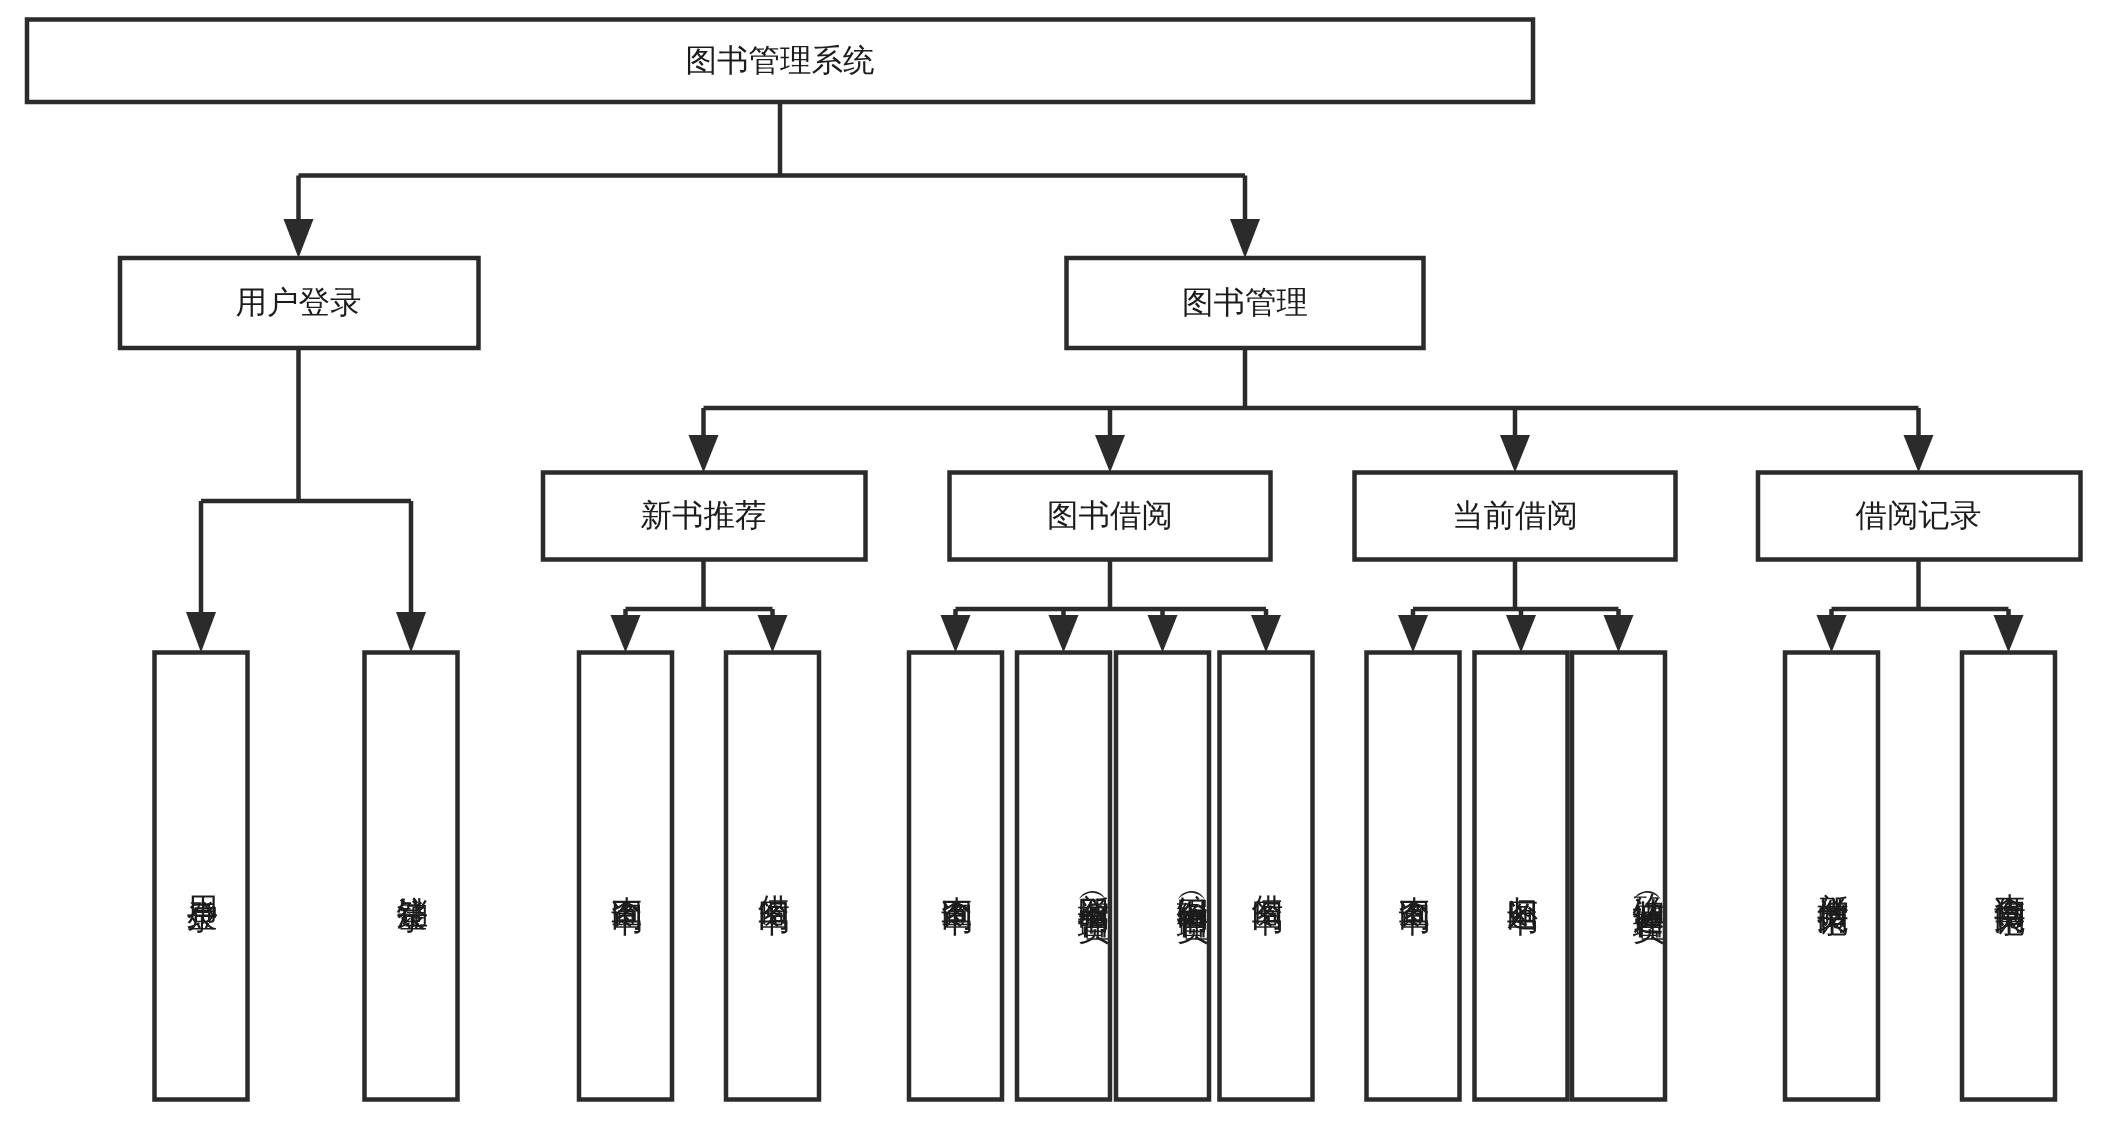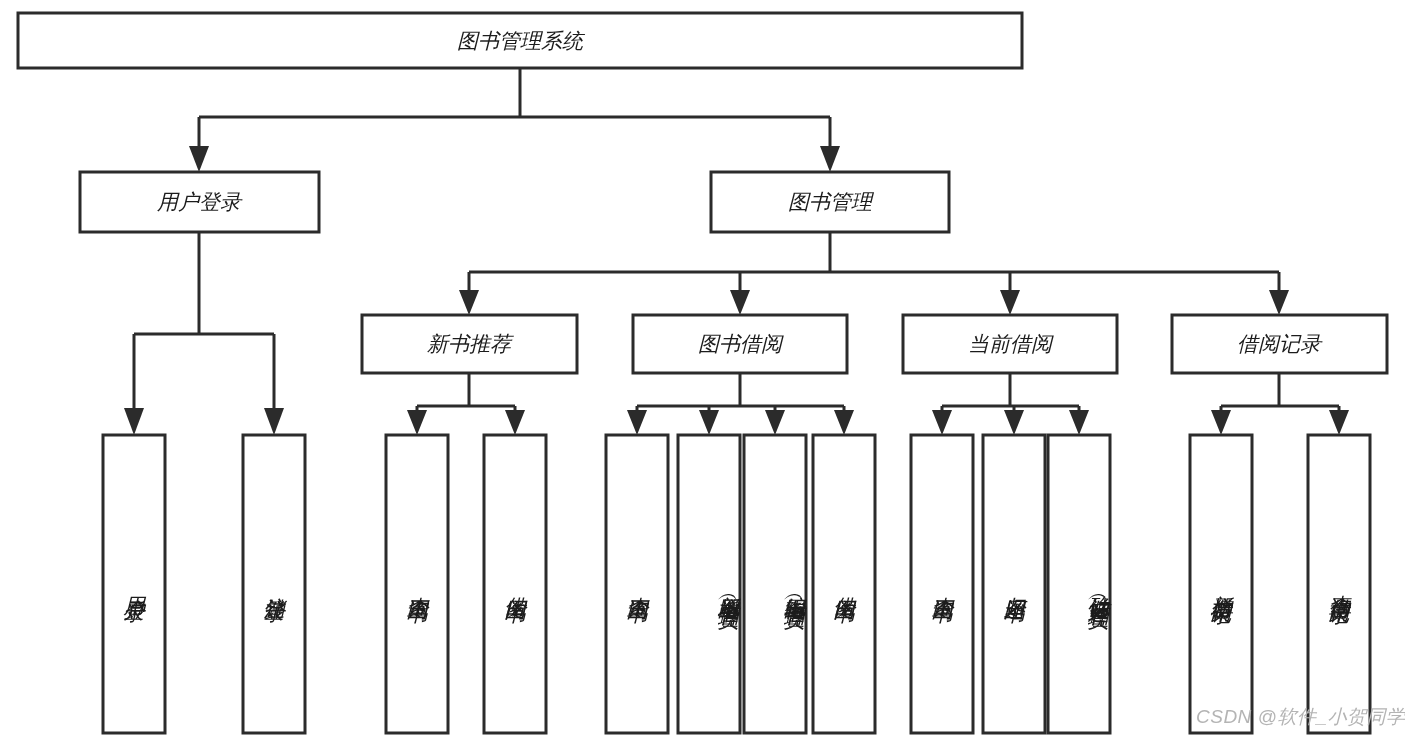--- a/index.html
+++ b/index.html
@@ -12,21 +12,20 @@
     height: 747px;
     font-family: "Liberation Sans", "DejaVu Sans", sans-serif;
     overflow: hidden;
     position: relative;
   }
   #diagram-root {
     position: relative;
     width: 1405px;
     height: 747px;
     background: #ffffff;
-    font-style: italic;
   }
   svg.diagram-svg {
     position: absolute;
     left: 0;
     top: 0;
     width: 1405px;
     height: 747px;
   }
   .node-box {
     fill: #ffffff;
@@ -223,15 +222,14 @@
   <div class="node-label-v" style="left:606px; top:435px; width:62px; height:298px;">查询图书</div>
   <div class="node-label-v" style="left:678px; top:435px; width:62px; height:298px; align-items:flex-start; padding-top:8px; box-sizing:border-box;">新增图书（管理员）</div>
   <div class="node-label-v" style="left:744px; top:435px; width:62px; height:298px; align-items:flex-start; padding-top:8px; box-sizing:border-box;">编辑图书（管理员）</div>
   <div class="node-label-v" style="left:813px; top:435px; width:62px; height:298px;">借阅图书</div>
   <div class="node-label-v" style="left:911px; top:435px; width:62px; height:298px;">查询图书</div>
   <div class="node-label-v" style="left:983px; top:435px; width:62px; height:298px;">归还图书</div>
   <div class="node-label-v" style="left:1048px; top:435px; width:62px; height:298px; align-items:flex-start; padding-top:8px; box-sizing:border-box;">确认归还（管理员）</div>
   <div class="node-label-v" style="left:1190px; top:435px; width:62px; height:298px;">新增借阅记录</div>
   <div class="node-label-v" style="left:1308px; top:435px; width:62px; height:298px;">查询借阅记录</div>
 
-  <div class="watermark" style="left:1196px; top:704px;">CSDN @软件_小贺同学</div>
 
 </div>
 
 </body></html>

